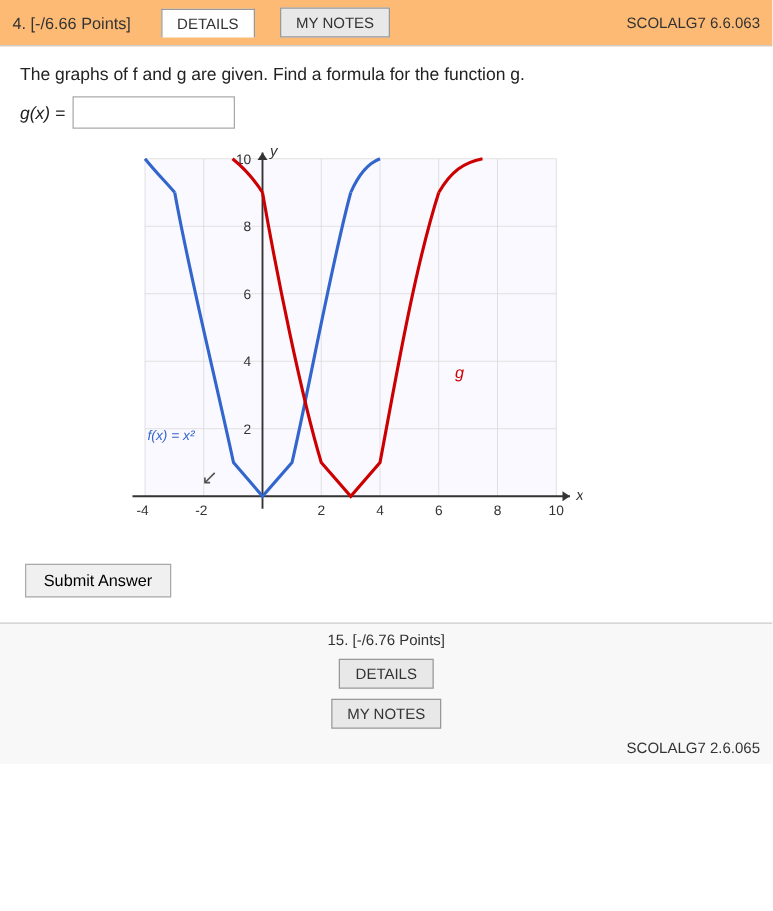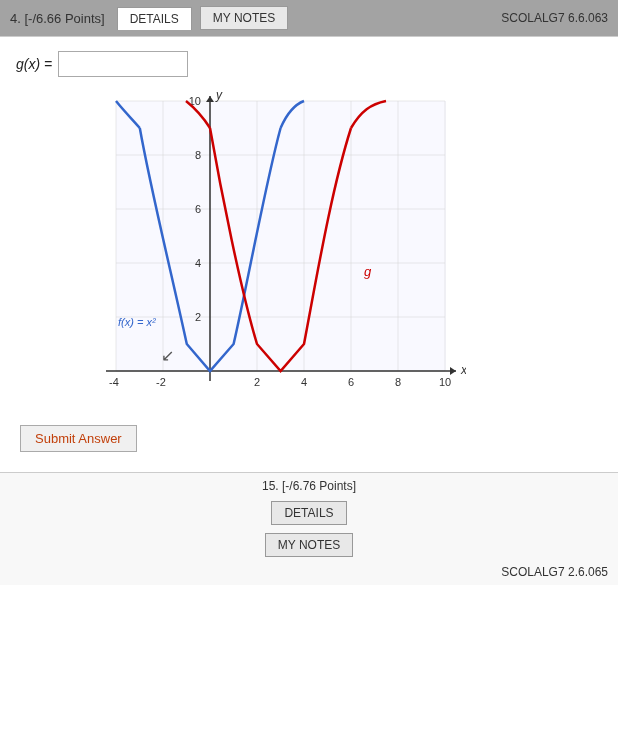--- a/index.html
+++ b/index.html
@@ -10,22 +10,22 @@
       min-height: 729px;
       font-size: 14px;
       color: #222;
     }
 
     .top-bar {
       display: flex;
       align-items: center;
       border-bottom: 1px solid #ccc;
       padding: 6px 10px;
-      gap: 8px;
-      background: #a3a3a3;
+      gap: 20px;
+      background: #fdba74;
     }
     .points-label {
       font-size: 13px;
       color: #333;
       margin-right: 4px;
     }
     .tab-btn {
       border: 1px solid #999;
       background: #e8e8e8;
       padding: 4px 12px;
@@ -109,21 +109,21 @@
     .submit-row {
       margin-top: 14px;
       padding-left: 4px;
     }
     .submit-btn {
       border: 1px solid #aaa;
       background: #f0f0f0;
       font-size: 13px;
       padding: 5px 14px;
       cursor: pointer;
-      color: #c2410c;
+      color: #000000;
     }
 
     .bottom-bar {
       display: flex;
       align-items: center;
       border-top: 1px solid #ccc;
       padding: 6px 10px;
       gap: 8px;
       background: #f8f8f8;
       margin-top: 10px;
@@ -138,20 +138,21 @@
 <body>
 
 <div class="top-bar">
   <span class="points-label">4. [-/6.66 Points]</span>
   <button class="tab-btn active">DETAILS</button>
   <button class="tab-btn">MY NOTES</button>
   <span class="ref-label">SCOLALG7 6.6.063</span>
 </div>
 
 <div class="problem-area">
+  <p class="problem-statement">The graphs of f and g are given. Find a formula for the function g.</p>
 
   <div class="gx-row">
     <span class="gx-label">g(x) =</span>
     <input class="gx-input" type="text" style="">
   </div>
 
   <div class="graph-container">
     <svg class="graph-svg" viewBox="0 0 420 320">
 
       <rect x="70" y="10" width="330" height="270" fill="#f9f9ff" stroke="none"></rect>

